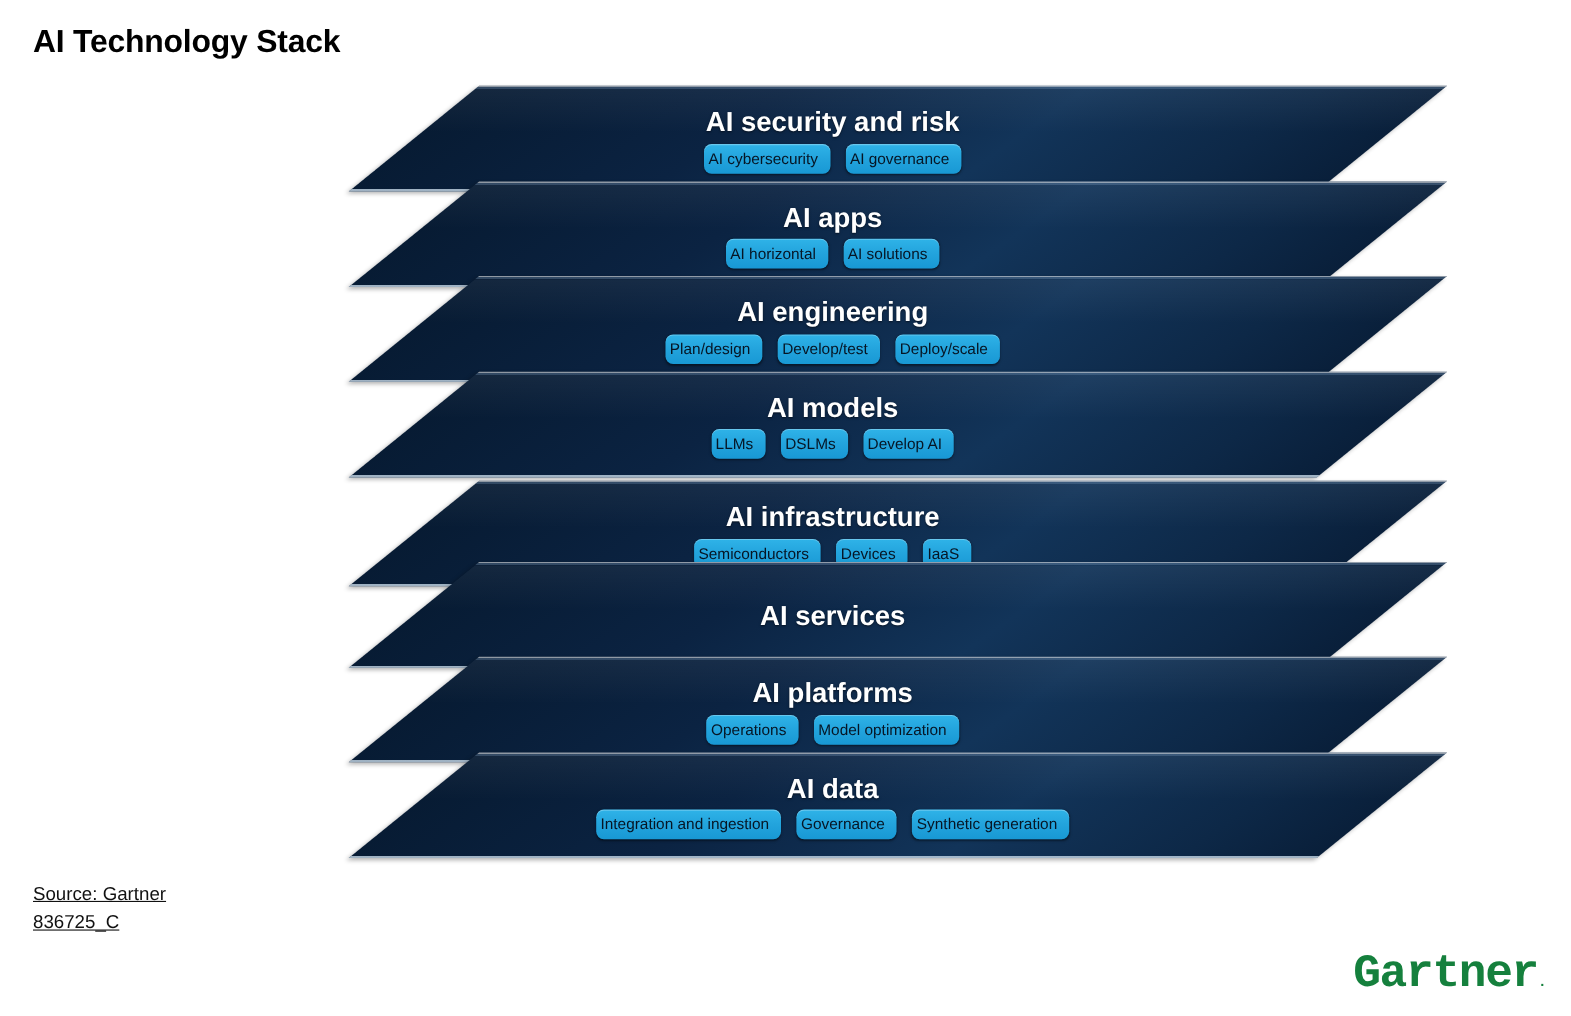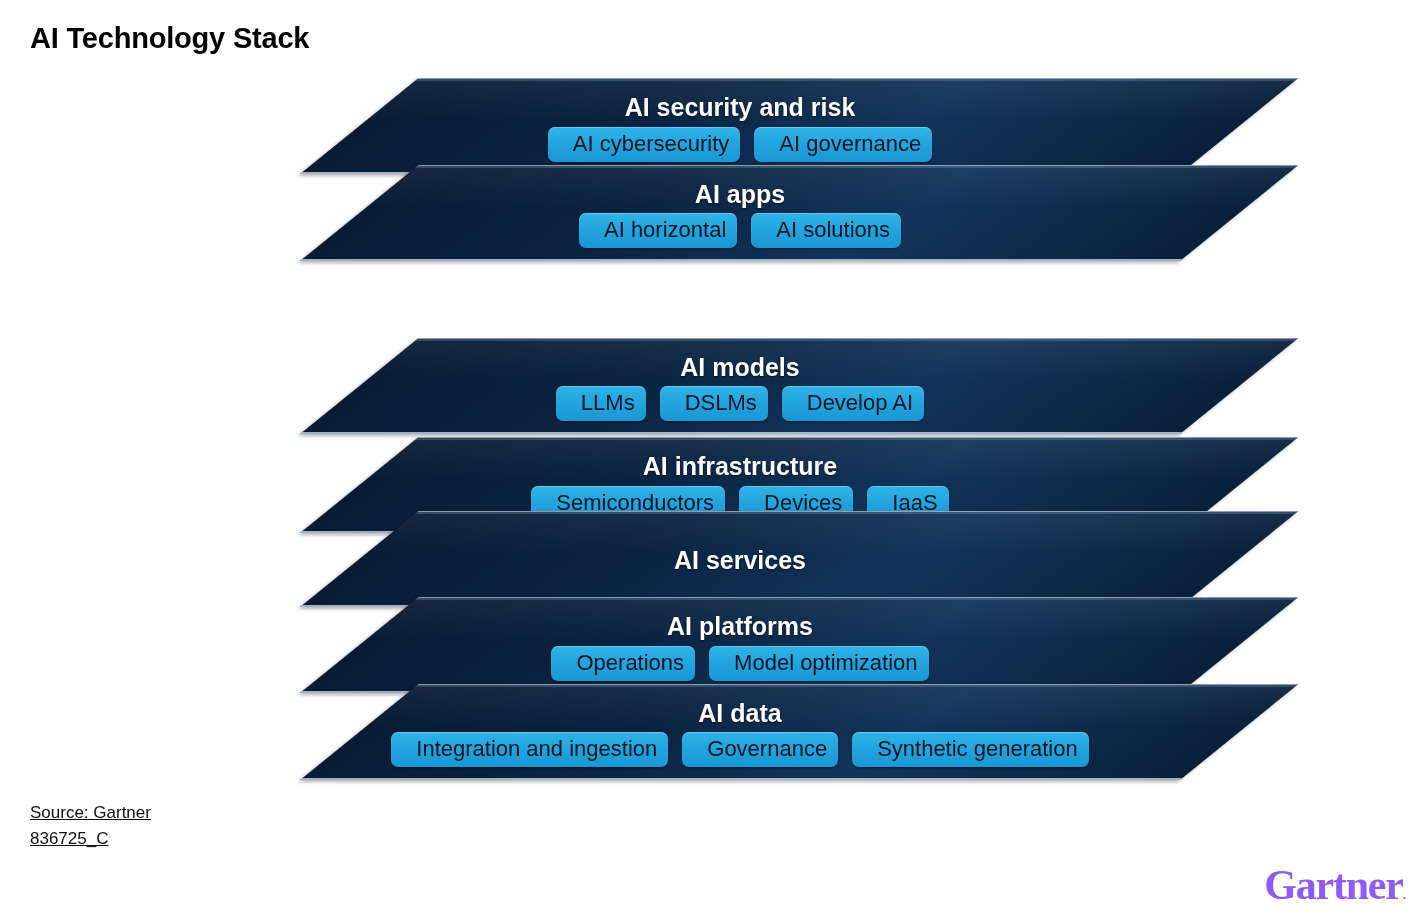--- a/index.html
+++ b/index.html
@@ -25,21 +25,21 @@
     font-size: 29px;
     font-weight: bold;
     color: #000000;
     letter-spacing: -0.2px;
     white-space: nowrap;
   }
 
   
   .stack {
     position: absolute;
-    left: 0;
+    left: 17px;
     top: 78px;
     width: 1298px;
     height: 716px;
     text-align: right;
   }
 
   .layer {
     position: absolute;
     left: 300px;
     width: 880px;
@@ -107,48 +107,48 @@
     align-items: center;
     justify-content: center;
     gap: 14px;
     white-space: nowrap;
   }
 
   .chip {
     display: inline-block;
     background: linear-gradient(180deg, #2fb3e8 0%, #23a4dd 48%, #1898d4 100%);
     color: #061524;
-    font-size: 22px;
+    font-size: 14px;
     font-weight: normal;
     line-height: 1;
-    padding: 6px 11px 7px 25px;
+    padding: 6px 11px 7px 4px;
     border-radius: 7px;
     box-shadow: 0 1px 2px rgba(0,0,0,0.45), inset 0 1px 0 rgba(255,255,255,0.28);
     white-space: nowrap;
   }
 
   
   .source {
     position: absolute;
     left: 30px;
     top: 800px;
     font-size: 17px;
     color: #111111;
     line-height: 1.55;
   }
   .source div { white-space: nowrap; text-decoration: underline; }
 
   .brand {
     position: absolute;
     right: 22px;
     bottom: 18px;
-    font-family: Liberation Serif, serif;
+    font-family: Liberation Mono, monospace;
     font-size: 42px;
     font-weight: bold;
-    color: #8b5cf6;
+    color: #15803d;
     letter-spacing: -1.2px;
     line-height: 1;
     white-space: nowrap;
   }
   .brand .reg {
     font-size: 13px;
     font-weight: bold;
     vertical-align: baseline;
     letter-spacing: 0;
   }
@@ -170,20 +170,31 @@
         </div>
       </div>
     </div>
     <div class="layer" style="top: 86.5px; z-index: 101;">
       <div class="layer-shape"></div>
       <div class="layer-content">
         <div class="layer-title">AI apps</div>
         <div class="chip-row">
           <span class="chip">AI horizontal</span>
           <span class="chip">AI solutions</span>
+        </div>
+      </div>
+    </div>
+    <div class="layer" style="top: 173px; z-index: 102;">
+      <div class="layer-shape"></div>
+      <div class="layer-content">
+        <div class="layer-title">AI engineering</div>
+        <div class="chip-row">
+          <span class="chip">Plan/design</span>
+          <span class="chip">Develop/test</span>
+          <span class="chip">Deploy/scale</span>
         </div>
       </div>
     </div>
     <div class="layer" style="top: 259.5px; z-index: 103;">
       <div class="layer-shape"></div>
       <div class="layer-content">
         <div class="layer-title">AI models</div>
         <div class="chip-row">
           <span class="chip">LLMs</span>
           <span class="chip">DSLMs</span>

